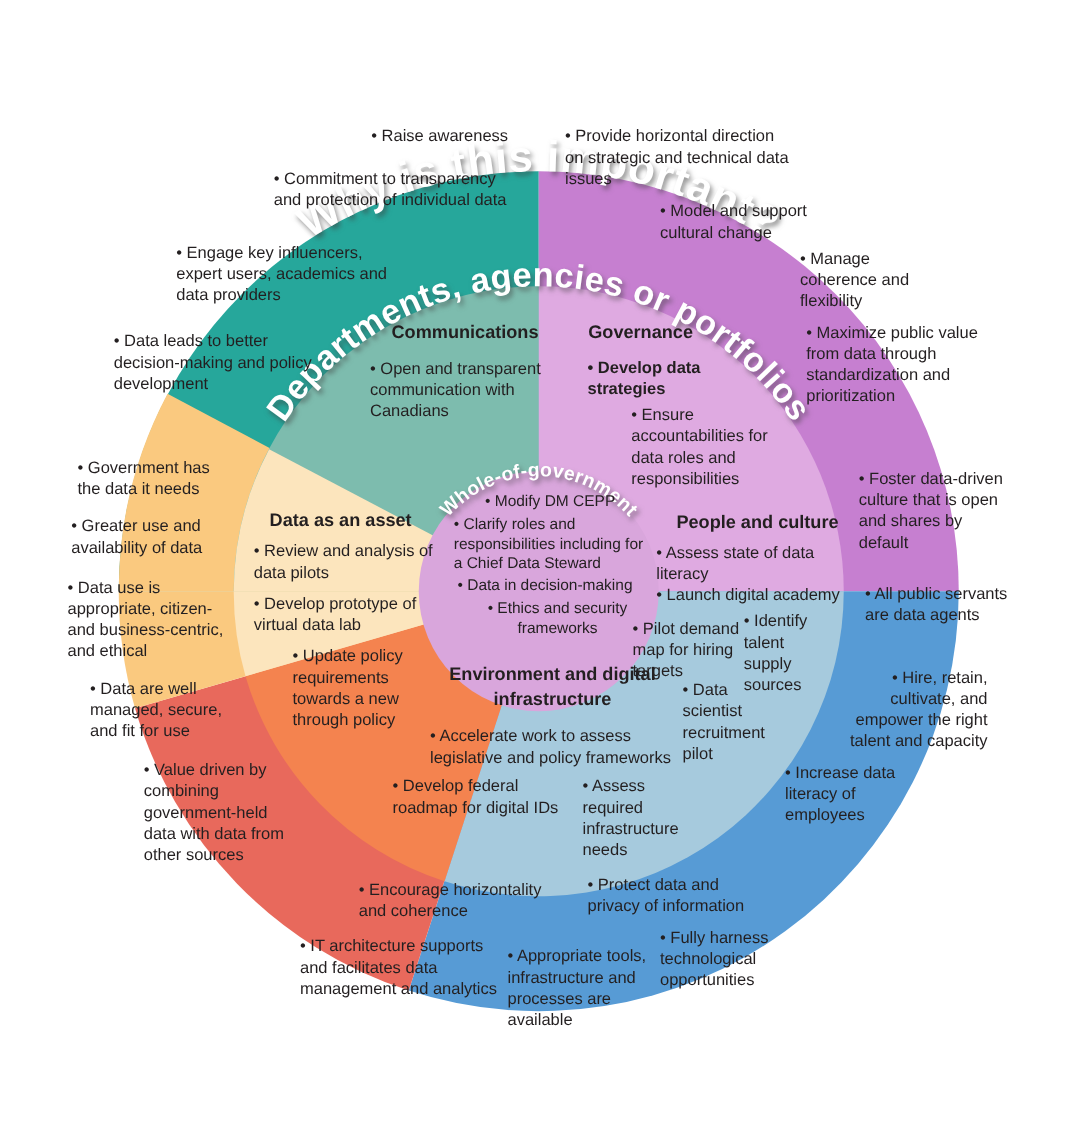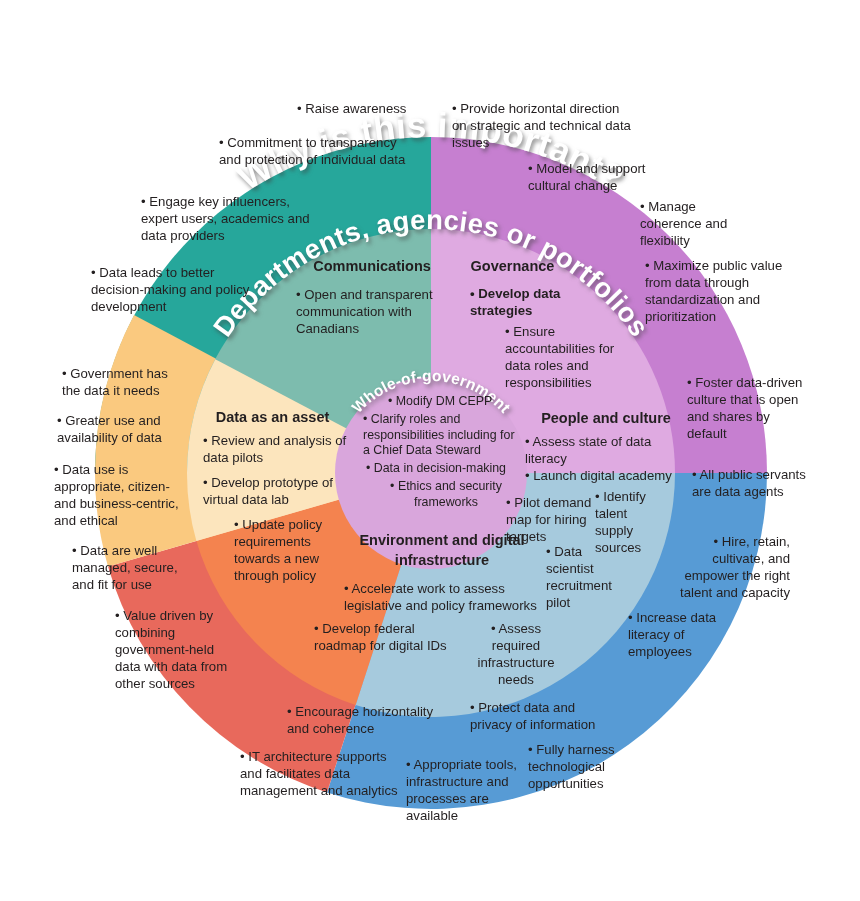--- a/index.html
+++ b/index.html
@@ -91,21 +91,21 @@
   <div class="lbl bul" style="left:546px;top:544px;width:70px;">• <span>Data scientist recruitment pilot</span></div>
 
   <div class="lbl bul" style="left:687px;top:375px;width:120px;">• <span>Foster data-driven culture that is open and shares by default</span></div>
   <div class="lbl bul" style="left:692px;top:467px;width:130px;">• <span>All public servants are data agents</span></div>
   <div class="lbl bul" style="left:678px;top:534px;width:112px;text-align:right;">• <span>Hire, retain, cultivate, and empower the right talent and capacity</span></div>
   <div class="lbl bul" style="left:628px;top:610px;width:110px;">• <span>Increase data literacy of employees</span></div>
 
   <div class="lbl hdr" style="left:352px;top:531px;width:180px;line-height:1.35;">Environment and digital infrastructure</div>
   <div class="lbl bul" style="left:344px;top:581px;width:196px;">• <span>Accelerate work to assess legislative and policy frameworks</span></div>
   <div class="lbl bul" style="left:314px;top:621px;width:140px;">• <span>Develop federal roadmap for digital IDs</span></div>
-  <div class="lbl bul" style="left:466px;top:621px;width:100px;text-align:center;">• <span>Assess required infrastructure needs</span></div>
+  <div class="lbl bul" style="left:466px;top:621px;width:100px;">• <span>Assess required infrastructure needs</span></div>
 
   <div class="lbl bul" style="left:287px;top:704px;width:150px;">• <span>Encourage horizontality and coherence</span></div>
   <div class="lbl bul" style="left:470px;top:700px;width:140px;">• <span>Protect data and privacy of information</span></div>
   <div class="lbl bul" style="left:240px;top:749px;width:166px;">• <span>IT architecture supports and facilitates data management and analytics</span></div>
   <div class="lbl bul" style="left:406px;top:757px;width:116px;">• <span>Appropriate tools, infrastructure and processes are available</span></div>
   <div class="lbl bul" style="left:528px;top:742px;width:102px;">• <span>Fully harness technological opportunities</span></div>
 
   <div class="lbl hdr" style="left:190px;top:409px;width:165px;">Data as an asset</div>
   <div class="lbl bul" style="left:203px;top:433px;width:150px;">• <span>Review and analysis of data pilots</span></div>
   <div class="lbl bul" style="left:203px;top:475px;width:162px;">• <span>Develop prototype of virtual data lab</span></div>

